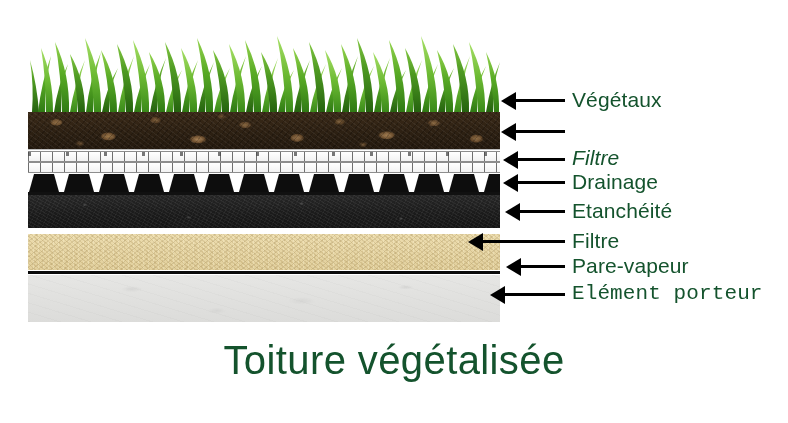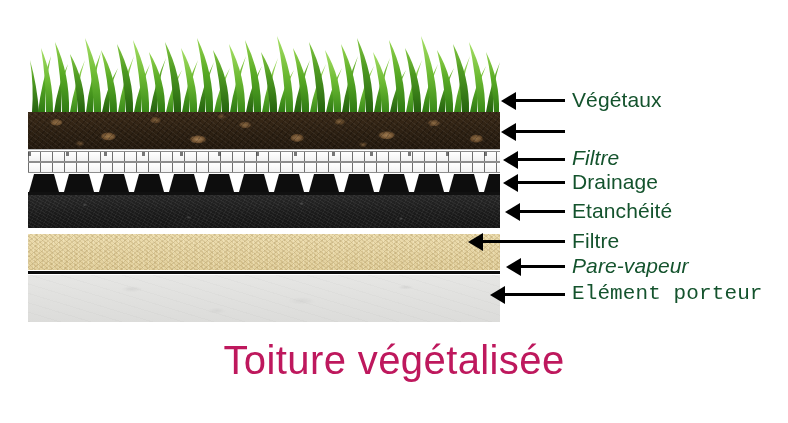--- a/index.html
+++ b/index.html
@@ -104,21 +104,21 @@
   .callout{position:absolute;height:18px;}
   .callout .shaft{position:absolute;top:7px;height:3px;background:#000000;}
   .callout .head{position:absolute;top:0;width:0;height:0;
     border-top:9px solid transparent;border-bottom:9px solid transparent;
     border-right:15px solid #000000;}
   .lbl{position:absolute;left:572px;
     font-size:21px;color:#14532d;white-space:nowrap;letter-spacing:.1px;}
 
   
   #title{position:absolute;left:0;top:338px;width:788px;text-align:center;
-    font-size:40px;color:#be185d;letter-spacing:.4px;font-weight:400;}
+    font-size:40px;color:#14532d;letter-spacing:.4px;font-weight:400;}
 </style>
 </head>
 <body>
 
 <div id="stage">
 
   <div id="stack">
 
     <div class="layer" id="veg">
       <svg width="472" height="82" viewBox="0 0 472 82" aria-hidden="true">
@@ -284,17 +284,17 @@
   <div class="callout" style="left:490px;top:286px;width:75px;">
     <span class="head" style="left:0;"></span>
       <span class="shaft" style="left:14px;right:0;"></span>
   </div>
 
   <div class="lbl" style="top:88px;">Végétaux</div>
   <div class="lbl" style="top:146px;font-style:italic;">Filtre</div>
   <div class="lbl" style="top:199px;">Etanchéité</div>
   <div class="lbl" style="top:170px;">Drainage</div>
   <div class="lbl" style="top:229px;">Filtre</div>
-  <div class="lbl" style="top:254px;font-style:italic;">Pare-vapeur</div>
+  <div class="lbl" style="top:254px;">Pare-vapeur</div>
   <div class="lbl" style="top:282px;font-family:Liberation Mono, monospace;">Elément porteur</div>
 
   <div id="title">Toiture végétalisée</div>
 </div>
 
 </body></html>

